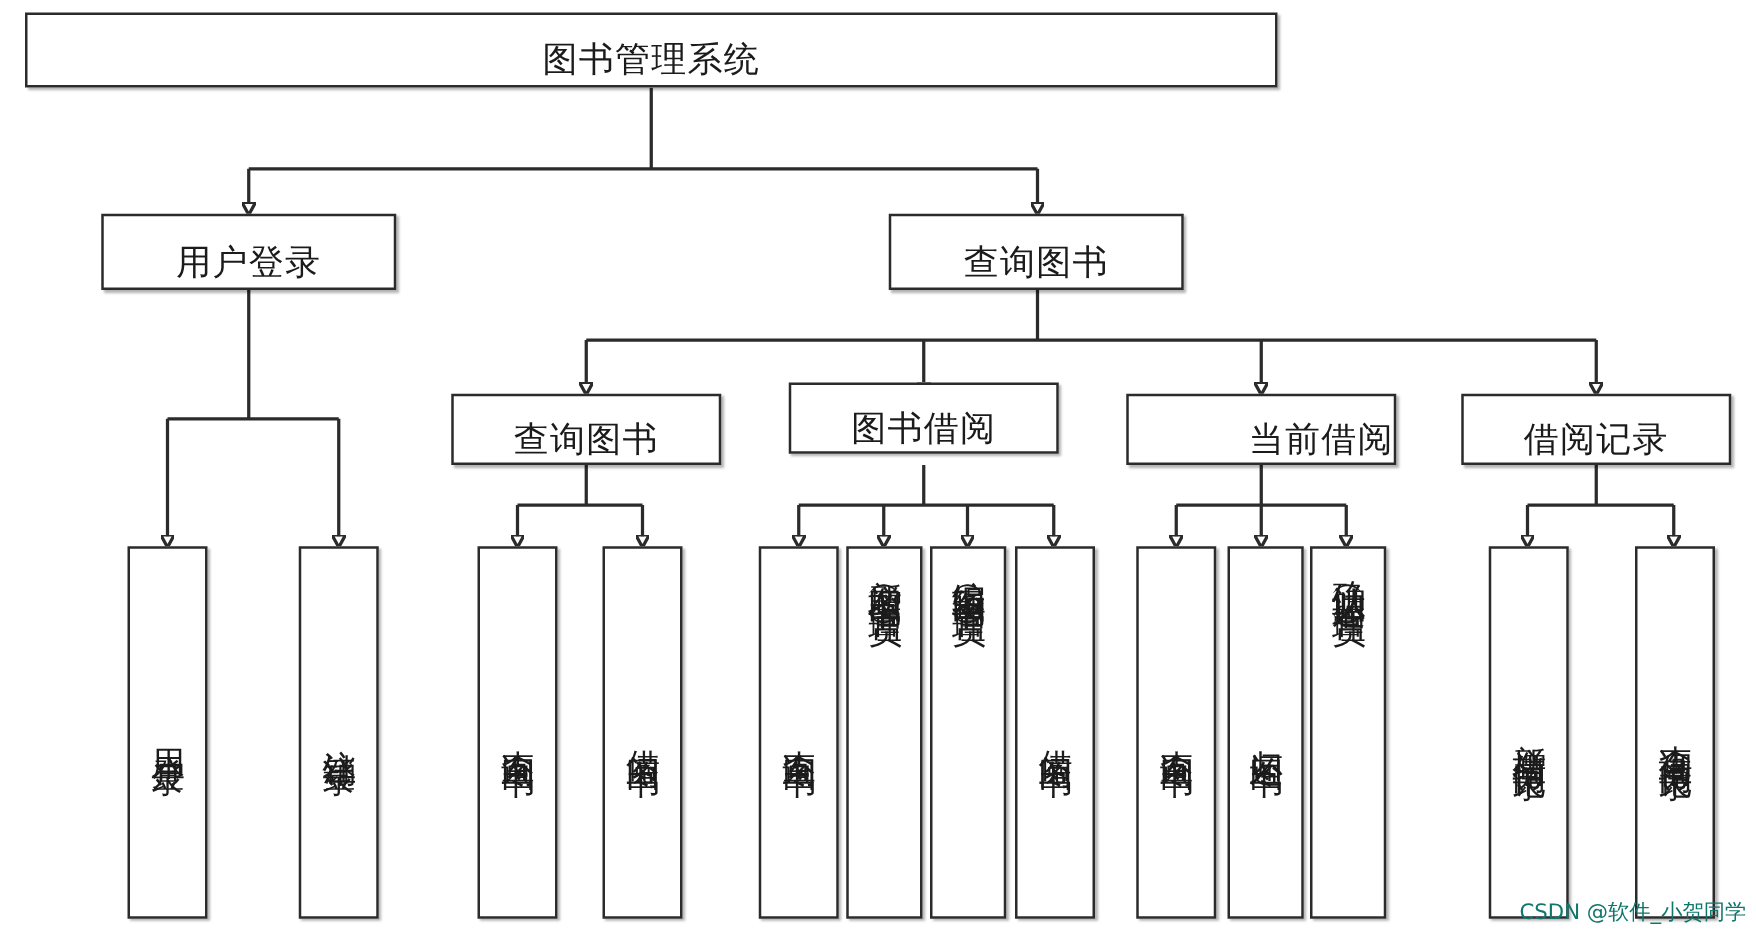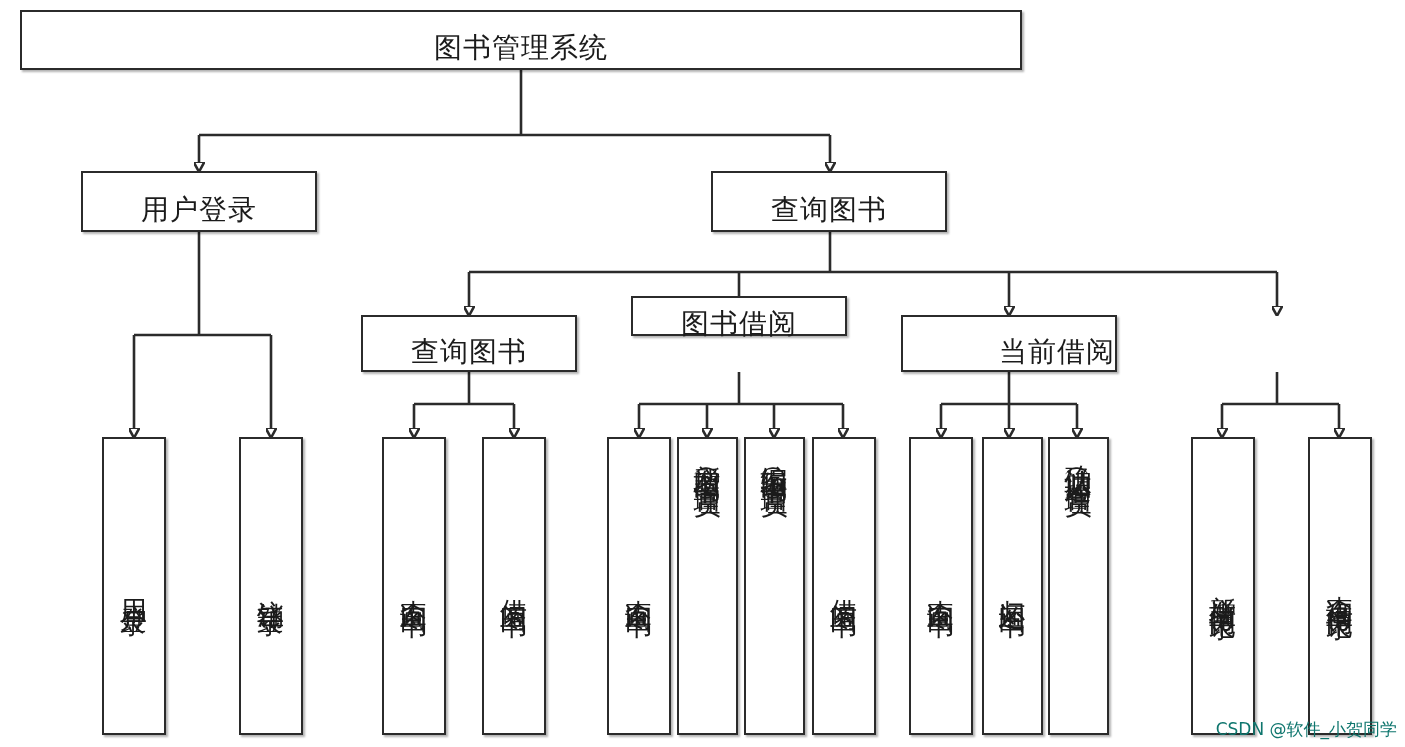--- a/index.html
+++ b/index.html
@@ -135,26 +135,29 @@
   <div class="node h" style="left:81px;top:171px;width:236px;height:61px;">
     <span class="label">用户登录</span>
   </div>
   <div class="node h" style="left:711px;top:171px;width:236px;height:61px;">
     <span class="label">查询图书</span>
   </div>
 
   <div class="node h" style="left:361px;top:315px;width:216px;height:57px;">
     <span class="label">查询图书</span>
   </div>
-  <div class="node h" style="left:631px;top:296px;width:216px;height:40px;">
+  <div class="node h" style="left:631px;top:306px;width:216px;height:57px;">
     <span class="label">图书借阅</span>
   </div>
   <div class="node h" style="left:901px;top:315px;width:216px;height:57px;justify-content:flex-end;">
     <span class="label">当前借阅</span>
   </div>
+  <div class="node h" style="left:1169px;top:315px;width:216px;height:57px;">
+    <span class="label">借阅记录</span>
+  </div>
 
   <div class="node v center" style="left:102px;top:437px;width:64px;height:298px;">
     <span class="label">用户登录</span>
   </div>
   <div class="node v center" style="left:239px;top:437px;width:64px;height:298px;">
     <span class="label">注销登录</span>
   </div>
 
   <div class="node v center" style="left:382px;top:437px;width:64px;height:298px;">
     <span class="label">查询图书</span>

